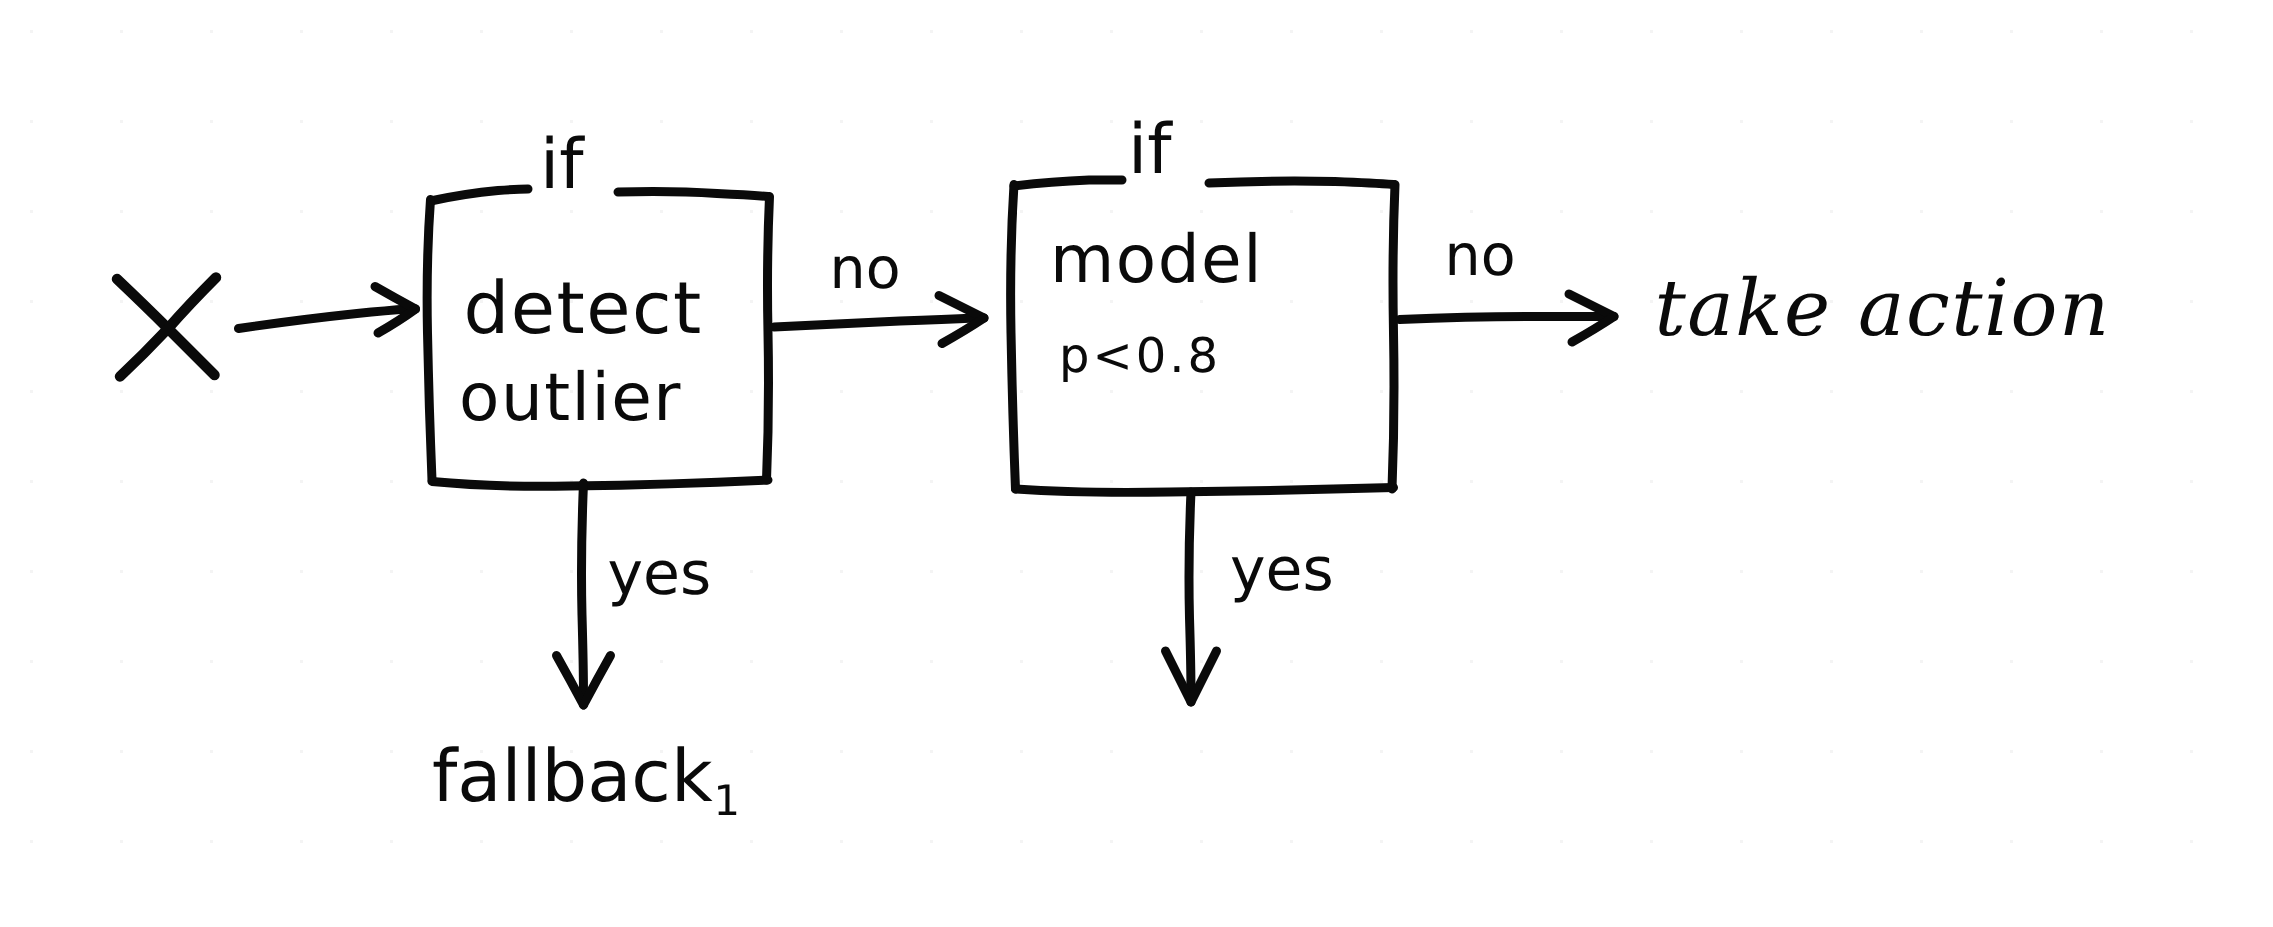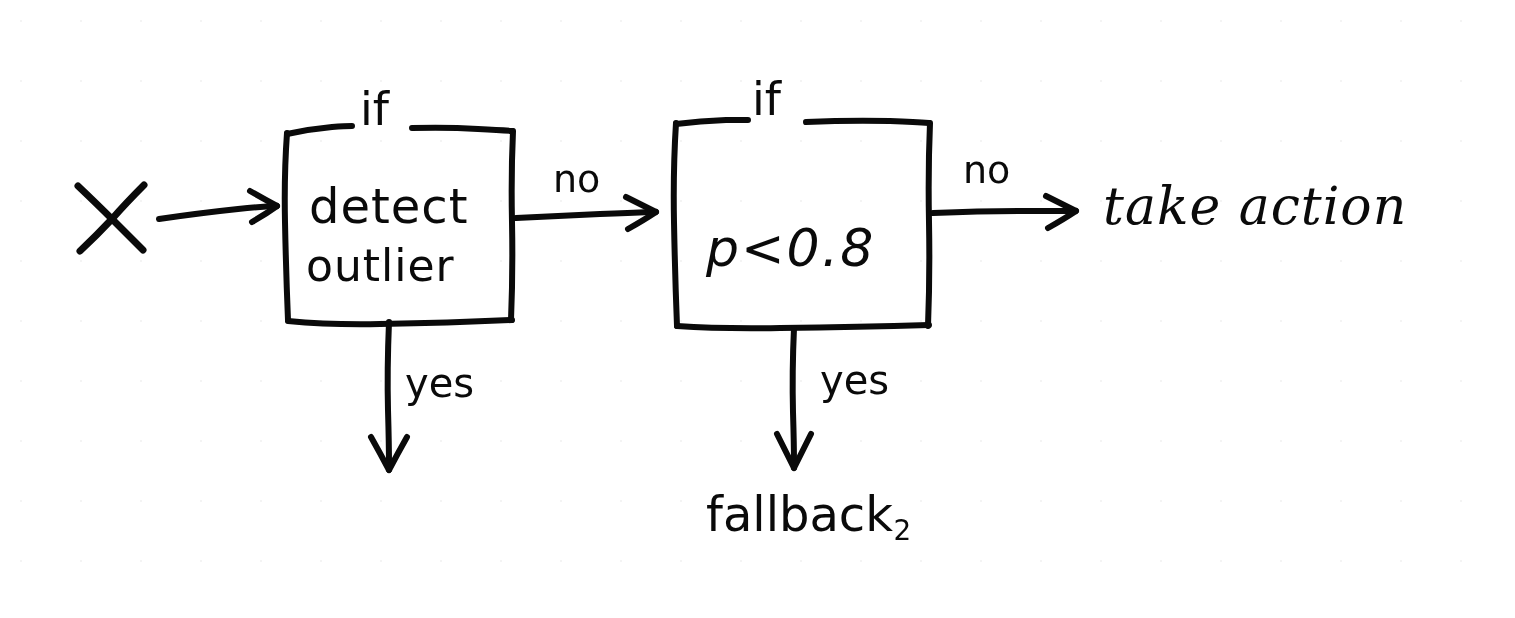--- a/index.html
+++ b/index.html
@@ -128,30 +128,31 @@
 
   <div class="hand hand-upright" style="left:74px; top:178px; font-size:0px; width:80px; height:80px;">X</div>
 
   <div class="hand hand-upright" style="left:360px; top:82px; font-size:46px;">if</div>
 
   <div class="hand hand-upright" style="left:309px; top:178px; font-size:48px; letter-spacing:1px;">detect</div>
   <div class="hand hand-upright" style="left:306px; top:240px; font-size:44px; letter-spacing:1px;">outlier</div>
 
   <div class="hand hand-upright" style="left:752px; top:72px; font-size:46px;">if</div>
 
-  <div class="hand hand-upright" style="left:706px; top:218px; font-size:52px; letter-spacing:2px;font-style:italic;">p&lt;0.8</div>
+  <div class="hand hand-upright" style="left:700px; top:148px; font-size:44px; letter-spacing:1px;">model</div>
+  <div class="hand hand-upright" style="left:706px; top:218px; font-size:32px; letter-spacing:2px;">p&lt;0.8</div>
 
   <div class="hand hand-upright" style="left:553px; top:157px; font-size:38px;">no</div>
 
   <div class="hand hand-upright" style="left:963px; top:148px; font-size:38px;">no</div>
 
   <div class="hand hand-upright" style="left:405px; top:360px; font-size:40px;">yes</div>
 
   <div class="hand hand-upright" style="left:820px; top:357px; font-size:40px;">yes</div>
 
+  <div class="hand hand-upright" style="left:288px; top:490px; font-size:48px;">
+    <span>fallback</span><span class="sub">1</span>
+  </div>
 
-  <div class="hand hand-upright" style="left:706px; top:486px; font-size:48px;">
-    <span>fallback</span><span class="sub">2</span>
-  </div>
 
   <div class="hand hand-slant" style="left:1103px; top:176px; font-size:52px; letter-spacing:1px;text-align:right;">take action</div>
 
 </div>
 
 </body></html>

